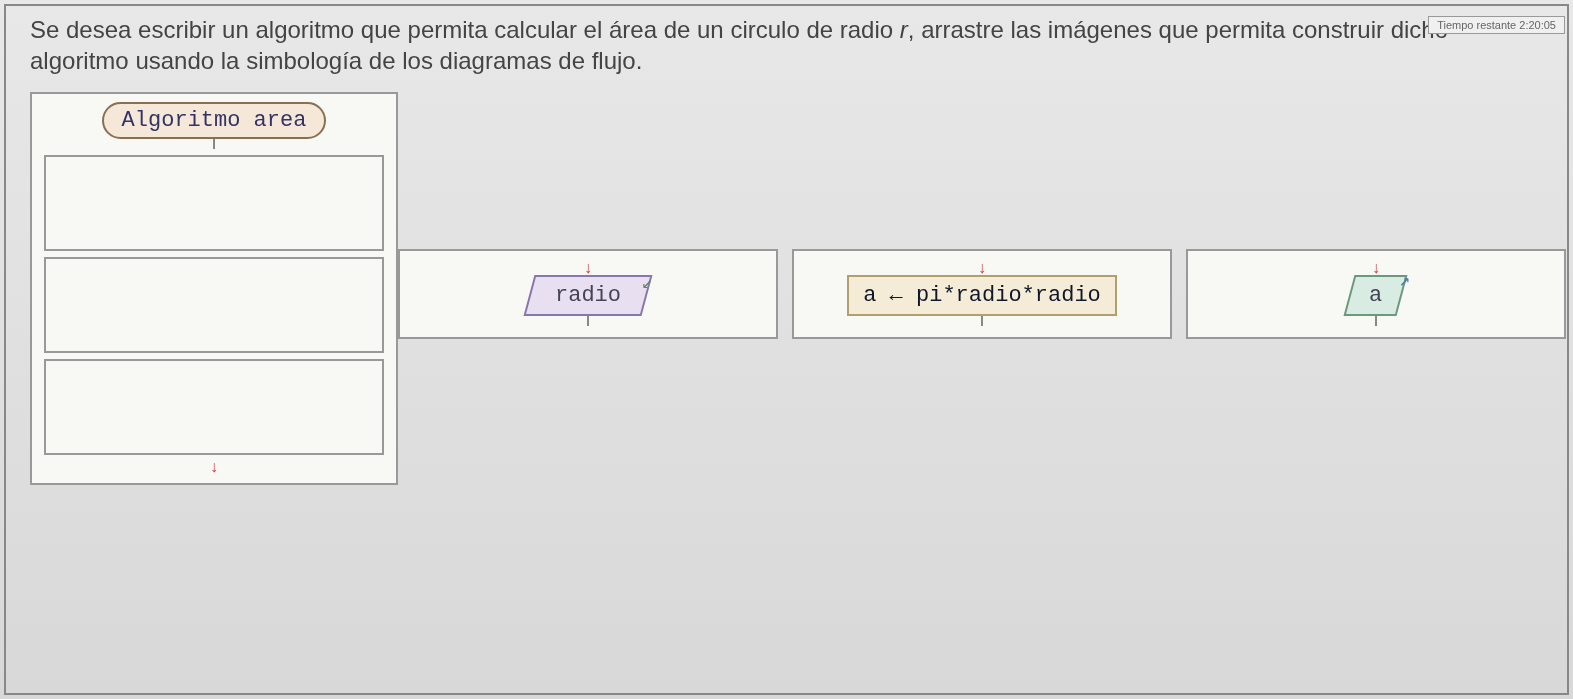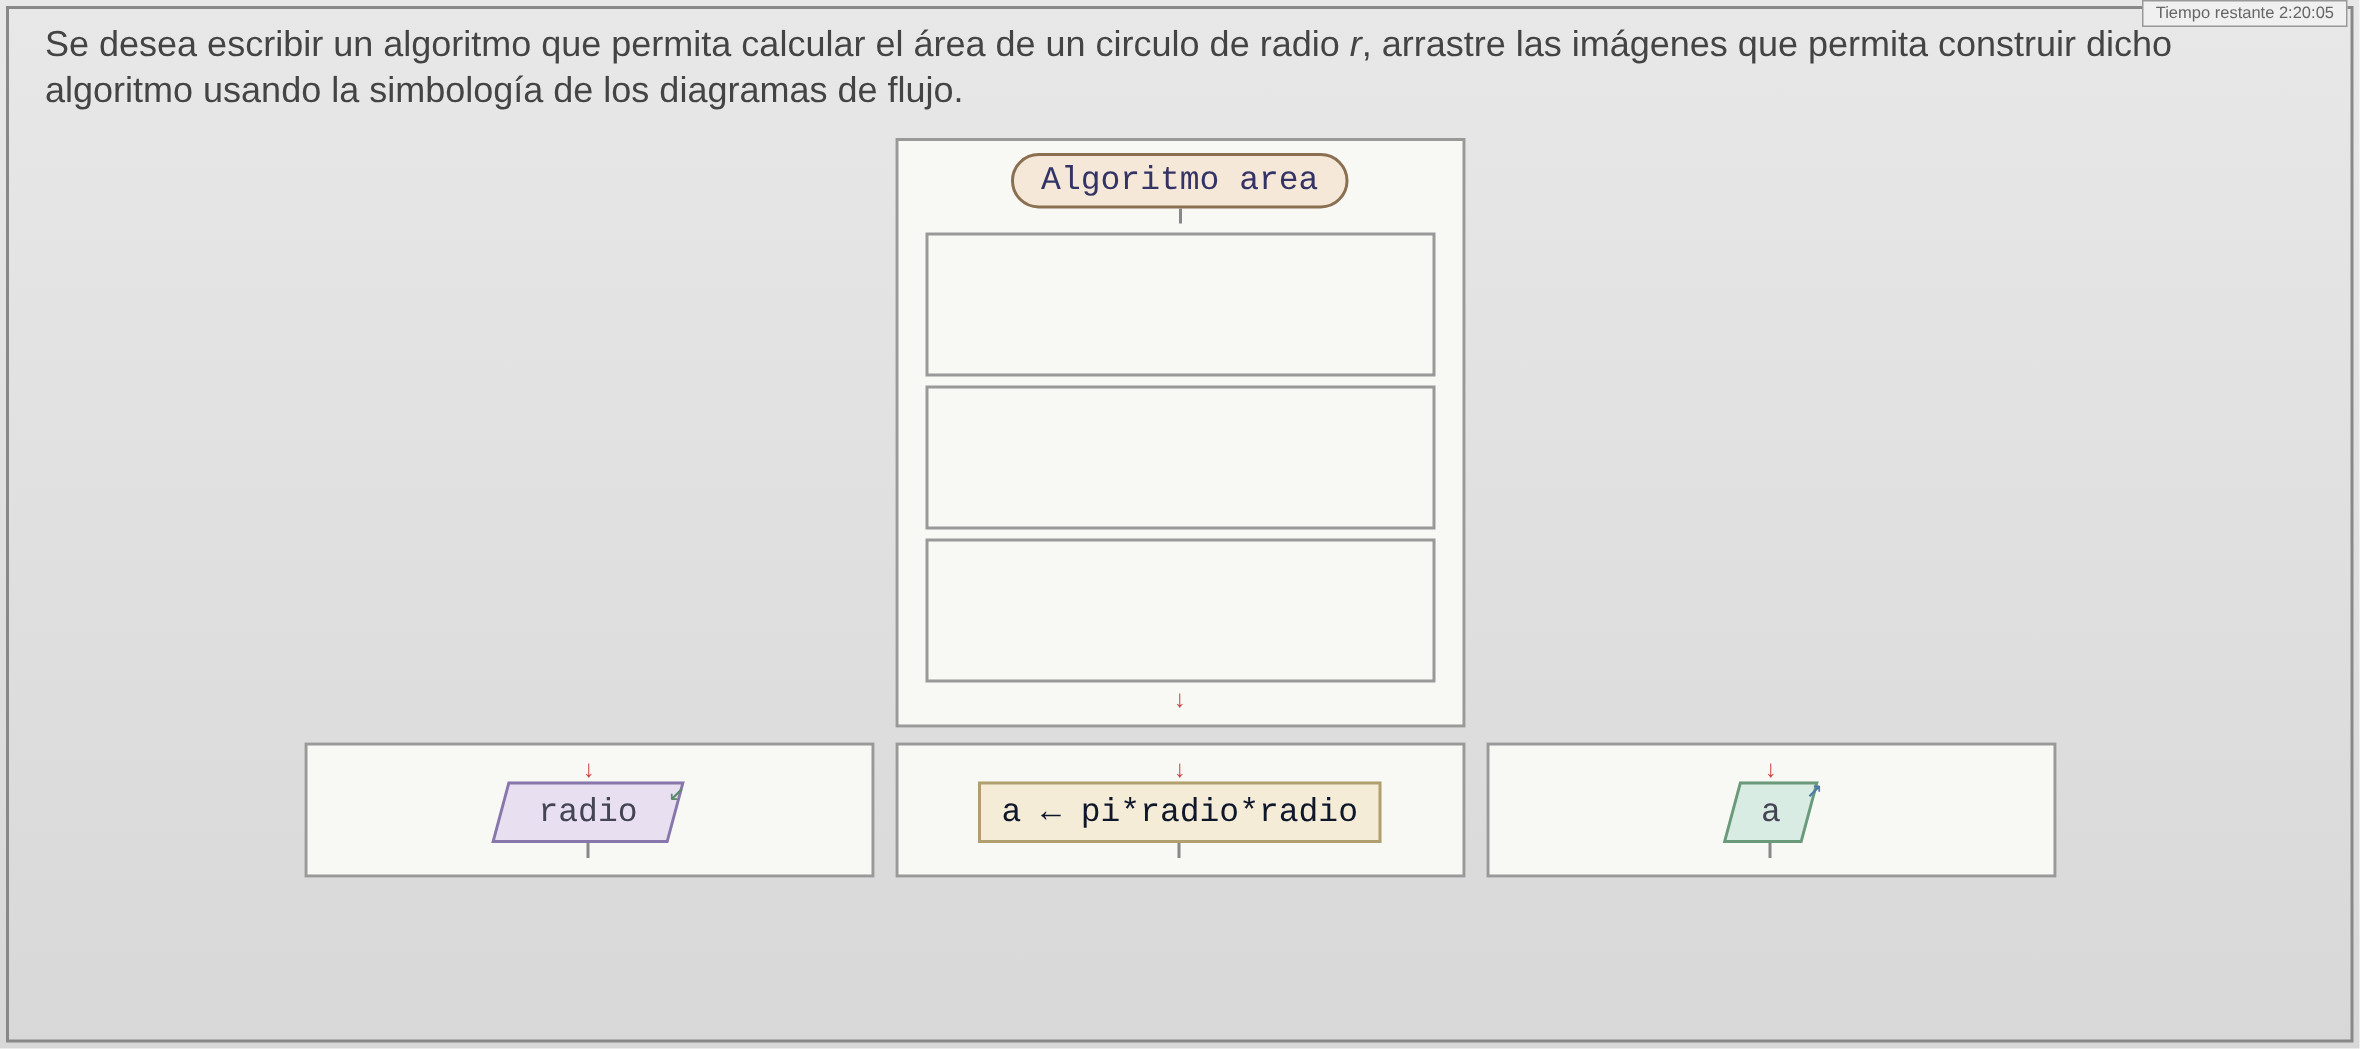--- a/index.html
+++ b/index.html
@@ -11,21 +11,21 @@
     body {
       font-family: Arial, sans-serif;
       background: linear-gradient(to bottom, #e8e8e8 0%, #d8d8d8 100%);
       width: 1573px;
       height: 699px;
       position: relative;
     }
     
     .timer-box {
       position: absolute;
-      top: 0;
+      top: 16px;
       right: 8px;
       border: 1px solid #999;
       padding: 2px 8px;
       font-size: 11px;
       color: #666;
       background: #f0f0f0;
     }
     
     .question-container {
       border: 2px solid #888;
@@ -41,21 +41,21 @@
       line-height: 1.3;
       margin-bottom: 16px;
     }
     
     .question-text em {
       font-style: italic;
     }
     
     .main-layout {
       display: flex;
-      flex-direction: column;
+      flex-direction: row;
       align-items: center;
     }
     
     .drop-area {
       border: 2px solid #999;
       width: 380px;
       background: #f8f8f5;
       display: flex;
       flex-direction: column;
       align-items: center;

